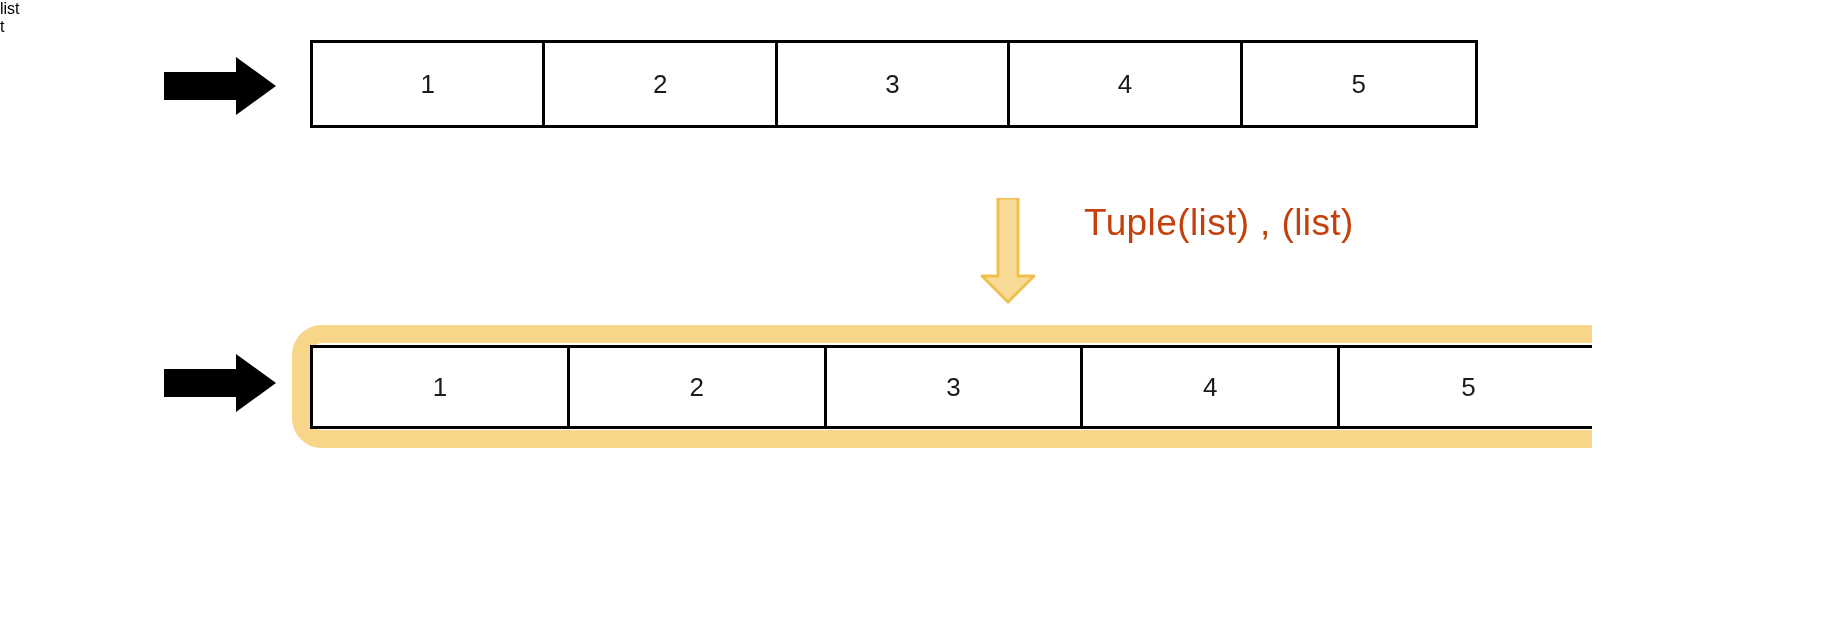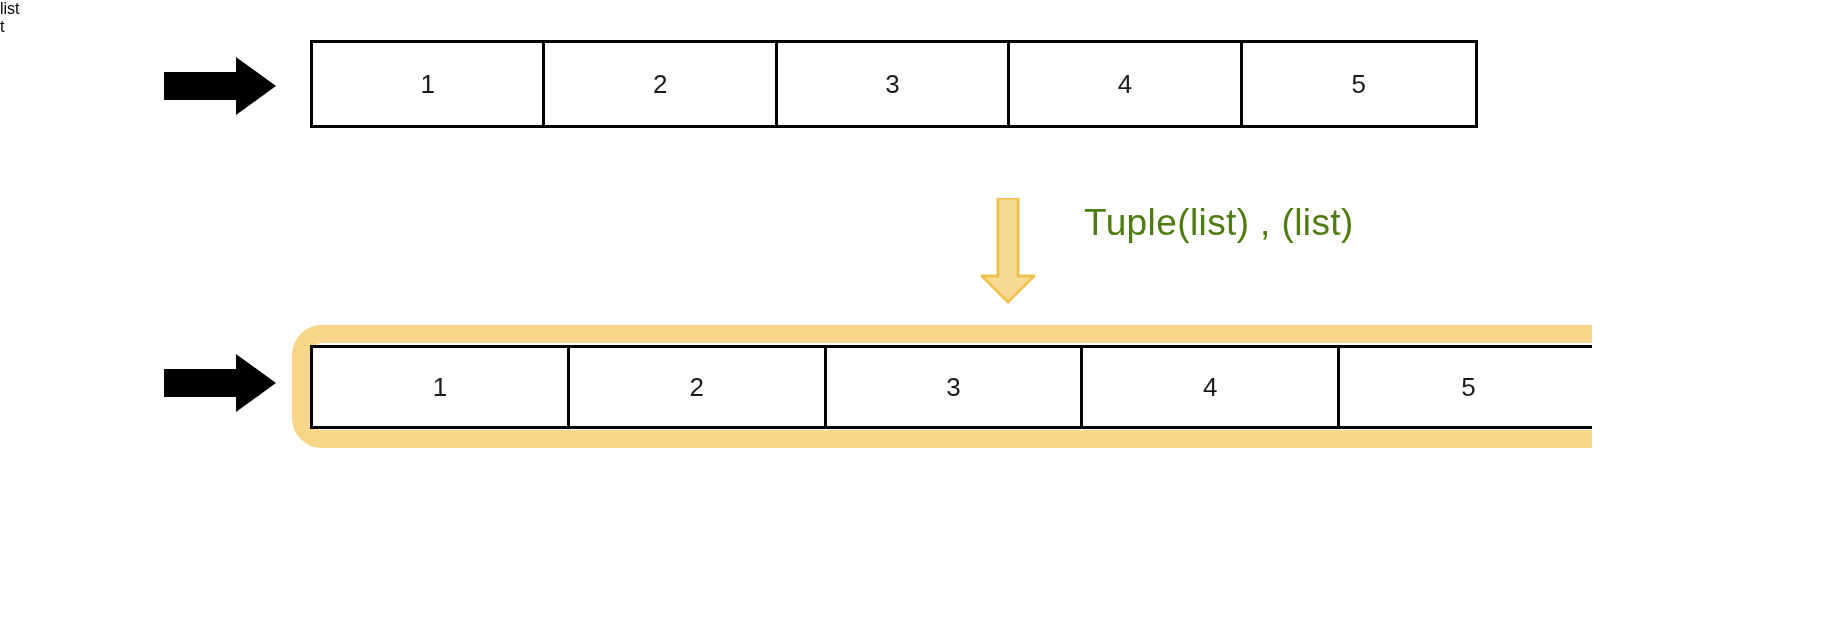--- a/index.html
+++ b/index.html
@@ -92,21 +92,21 @@
     height: 106px;
   }
 
   
   #conversion-label {
     position: absolute;
     left: 1084px;
     top: 204px;
     font-family: "Liberation Sans", sans-serif;
     font-size: 37px;
-    color: #4d7c0f;
+    color: #c2410c;
     letter-spacing: 0.4px;
     white-space: nowrap;
     line-height: 1;
   }
 </style>
 </head>
 <body>
 
 <div id="canvas">
 

